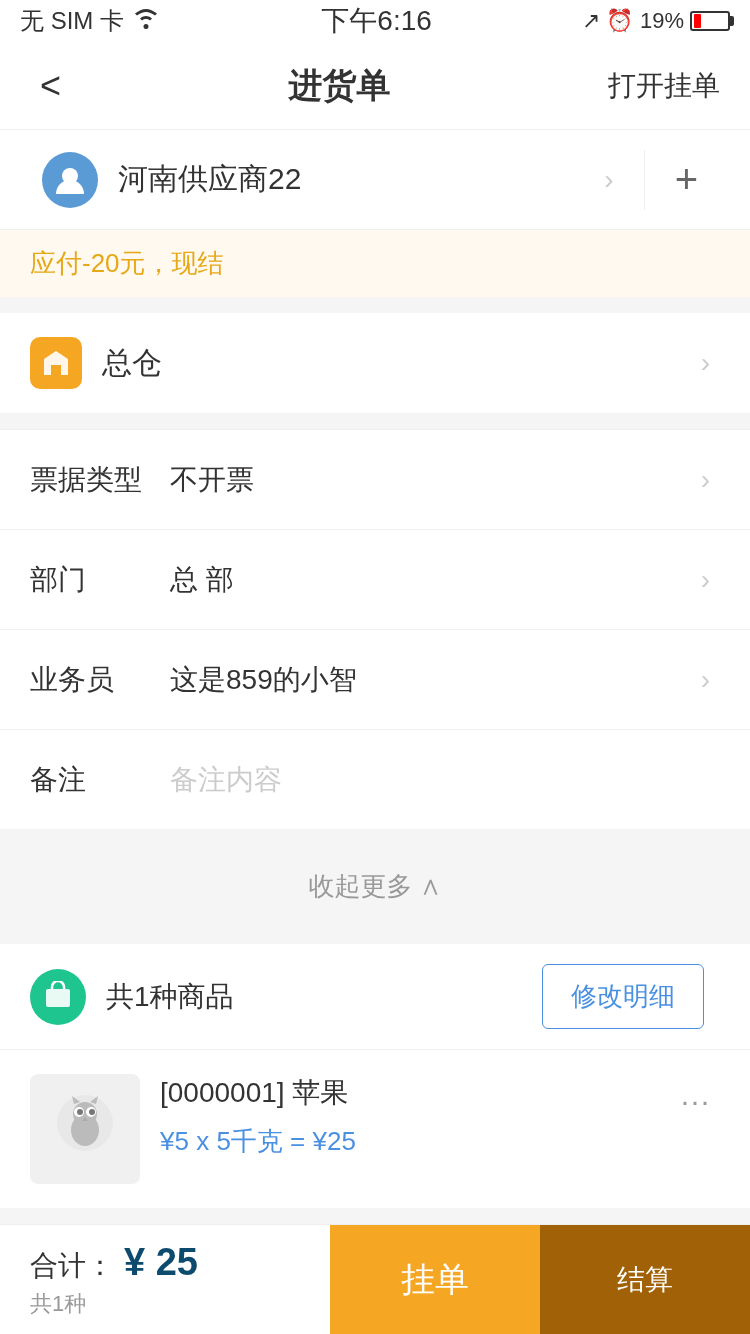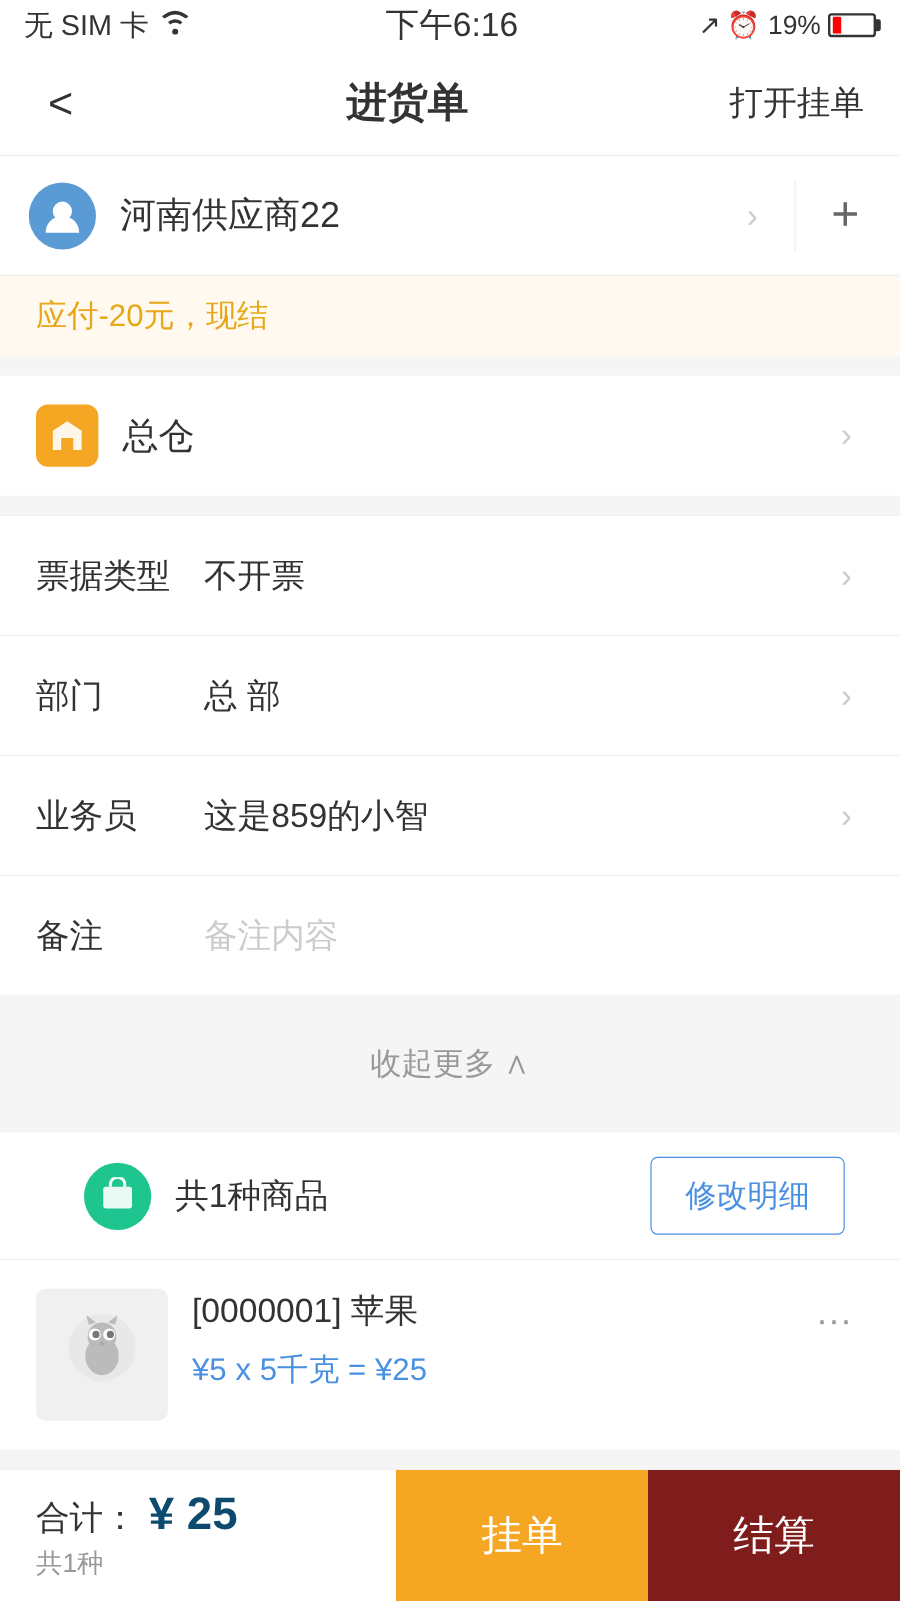--- a/index.html
+++ b/index.html
@@ -81,21 +81,21 @@
     
     .section {
       background: #fff;
       margin-bottom: 16px;
     }
 
     
     .supplier-row {
       display: flex;
       align-items: center;
-      padding: 0 24px;
+      padding: 0 42px;
       height: 100px;
       border-bottom: 1px solid #f0f0f0;
     }
     .supplier-avatar {
       width: 56px; height: 56px;
       background: #5b9bd5;
       border-radius: 50%;
       display: flex; align-items: center; justify-content: center;
       color: white;
       font-size: 28px;
@@ -195,21 +195,20 @@
 
     
     .products-section {
       background: #fff;
       margin-bottom: 16px;
     }
     .products-header {
       display: flex;
       align-items: center;
       padding: 20px 30px;
-      margin-left: 40px;
     }
     .products-icon {
       width: 56px; height: 56px;
       background: #1ec58f;
       border-radius: 50%;
       display: flex; align-items: center; justify-content: center;
       color: white;
       font-size: 24px;
       margin-right: 20px;
       flex-shrink: 0;
@@ -326,23 +325,23 @@
       font-size: 34px;
       display: flex;
       align-items: center;
       justify-content: center;
       cursor: pointer;
       flex-shrink: 0;
     }
     .btn-checkout {
       width: 210px;
       height: 110px;
-      background: #7f1d1d;
+      background: #a16207;
       color: #fff;
-      font-size: 34px;
+      font-size: 28px;
       display: flex;
       align-items: center;
       justify-content: center;
       cursor: pointer;
       flex-shrink: 0;
     }
 
     .spacer { height: 16px; }
     .bottom-spacer { height: 110px; }
   </style>

